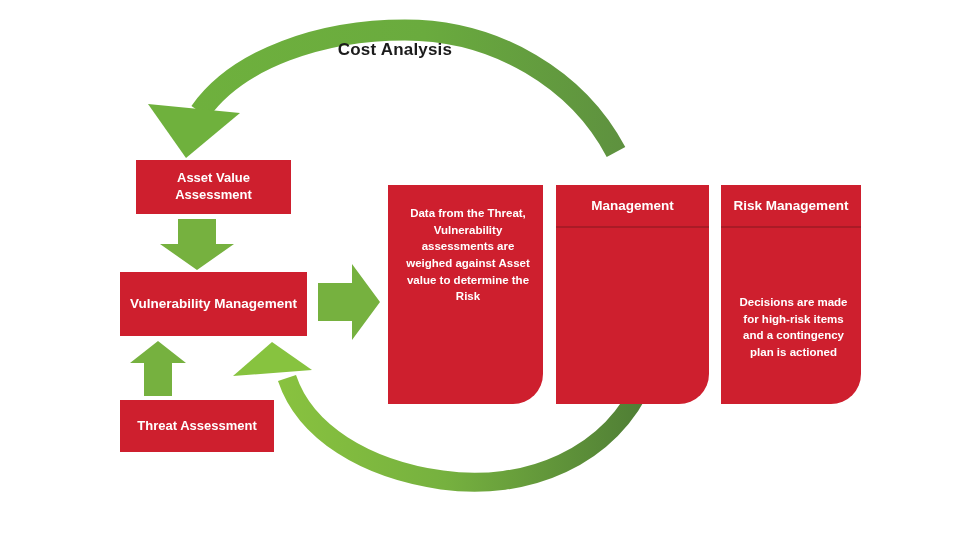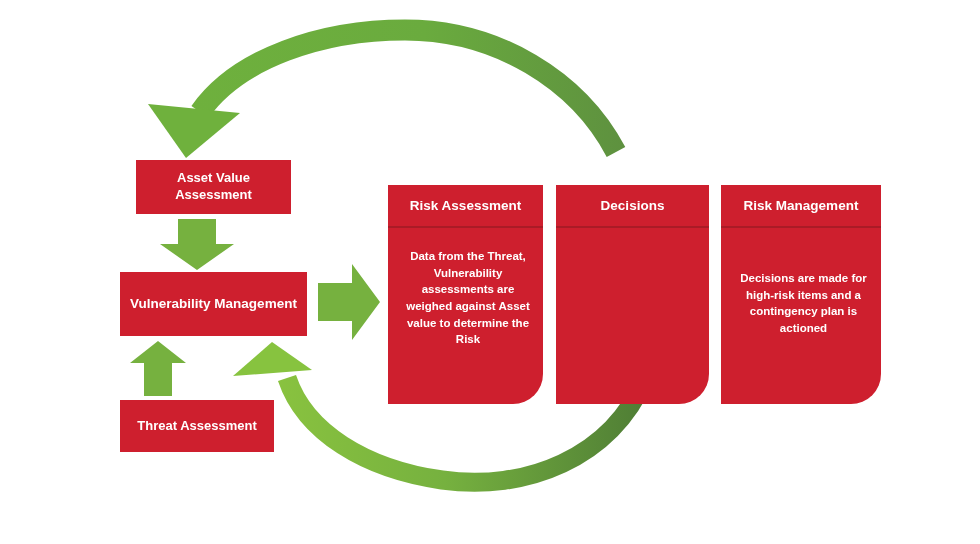--- a/index.html
+++ b/index.html
@@ -59,40 +59,40 @@
     z-index: 2;
     top: 185px;
     height: 219px;
     background: #ce1f2e;
     color: #ffffff;
     border-radius: 0 0 30px 0;
     box-sizing: border-box;
   }
   .panel.p1 { left: 388px; width: 155px; }
   .panel.p2 { left: 556px; width: 153px; }
-  .panel.p3 { left: 721px; width: 160px; }
+  .panel.p3 { left: 721px; width: 140px; }
   .panel-title {
     height: 41px;
     display: flex;
     align-items: center;
     justify-content: center;
     font-weight: bold;
     font-size: 13.5px;
     border-bottom: 2px solid #aa1b26;
     text-align: center;
   }
   .panel-body {
     padding: 20px 9px 0 14px;
     font-size: 11.5px;
     font-weight: bold;
     line-height: 1.45;
     text-align: center;
   }
   .panel.p2 .panel-body { padding-top: 30px; }
-  .panel.p3 .panel-body { padding-top: 42px; }
+  .panel.p3 .panel-body { padding-top: 42px; margin-top: 24px; }
 </style>
 </head>
 <body>
 
 <div class="stage">
 
   <svg class="arrow-layer" viewBox="0 0 980 544" xmlns="http://www.w3.org/2000/svg">
     <defs>
       <linearGradient id="topArcGrad" gradientUnits="userSpaceOnUse" x1="160" y1="0" x2="640" y2="0">
         <stop offset="0" stop-color="#6fb13d"></stop>
@@ -116,30 +116,30 @@
       <polygon points="272,342 233,376 312,370" fill="#87c33f"></polygon>
     </g>
 
     <polygon fill="#76b13f" points="178,219 216,219 216,244 234,244 197,270 160,244 178,244"></polygon>
 
     <polygon fill="#76b13f" points="144,396 144,363 130,363 158,341 186,363 172,363 172,396"></polygon>
 
     <polygon fill="#76b13f" points="318,283 352,283 352,264 380,302 352,340 352,321 318,321"></polygon>
   </svg>
 
+  <div class="flow-title cost">Cost Analysis</div>
 
   <div class="red-box asset">Asset Value Assessment</div>
   <div class="red-box vulnerability">Vulnerability Management</div>
   <div class="red-box threat">Threat Assessment</div>
 
   <div class="panel p1">
-    <div class="panel-title">Risk Assessment</div>
     <div class="panel-body">Data from the Threat, Vulnerability assessments are weighed against Asset value to determine the Risk</div>
   </div>
   <div class="panel p2">
-    <div class="panel-title">Decisions</div>
+    <div class="panel-title">Management</div>
   </div>
   <div class="panel p3">
     <div class="panel-title">Risk Management</div>
     <div class="panel-body">Decisions are made for high-risk items and a contingency plan is actioned</div>
   </div>
 
 </div>
 
 </body></html>

